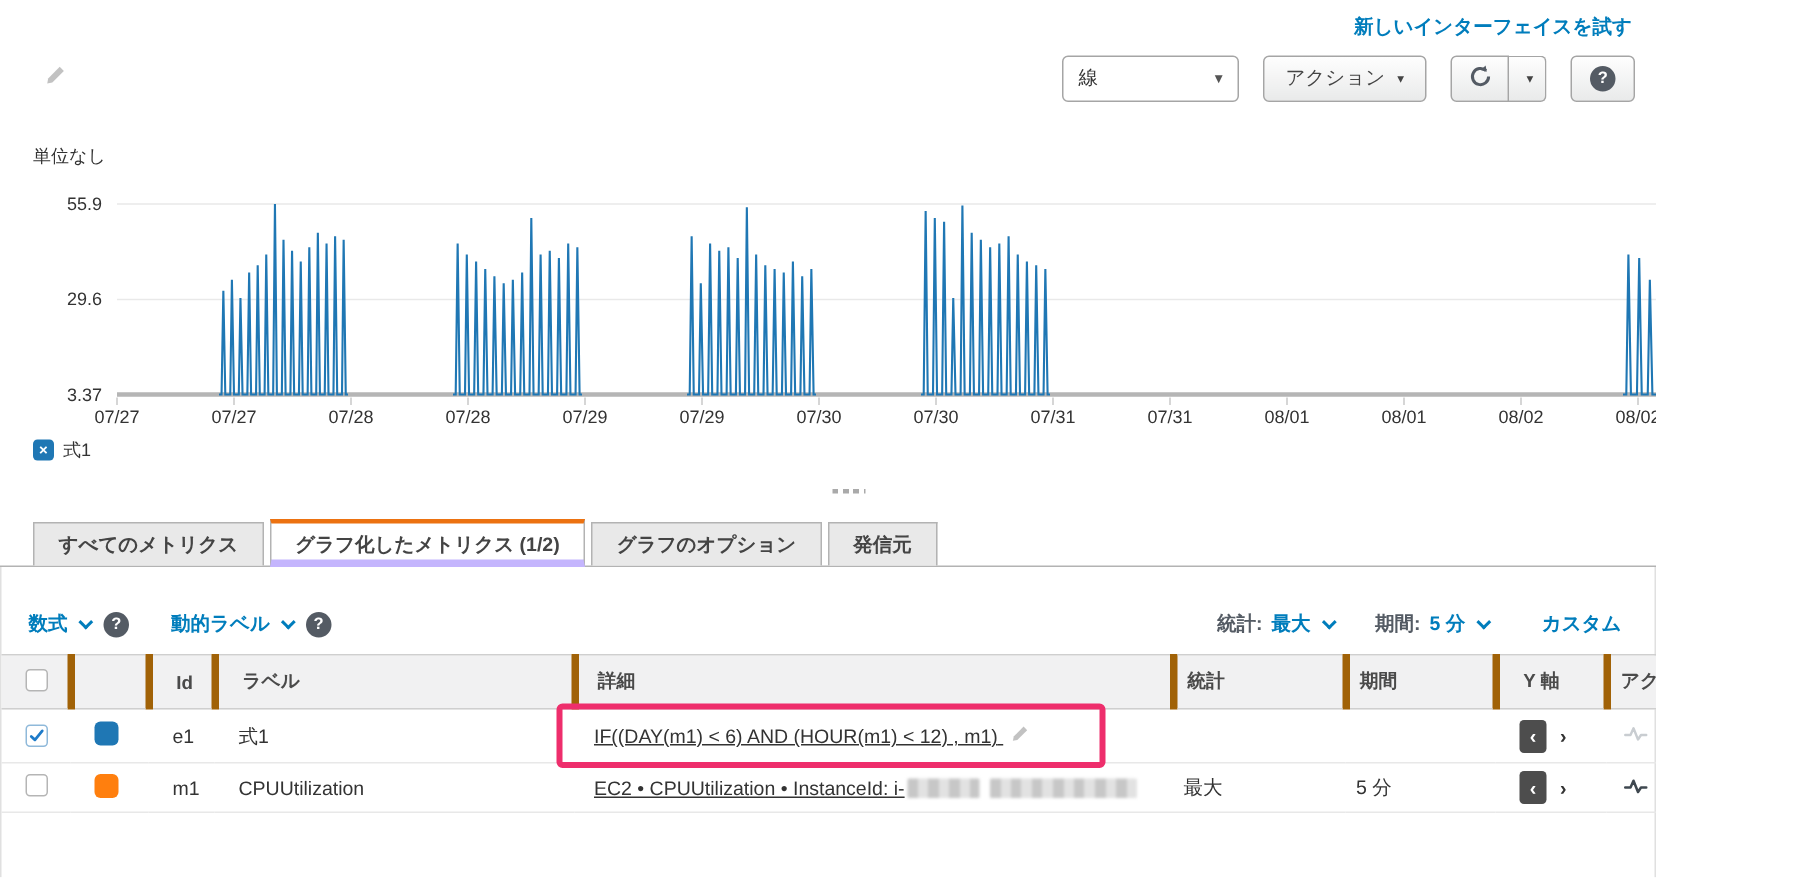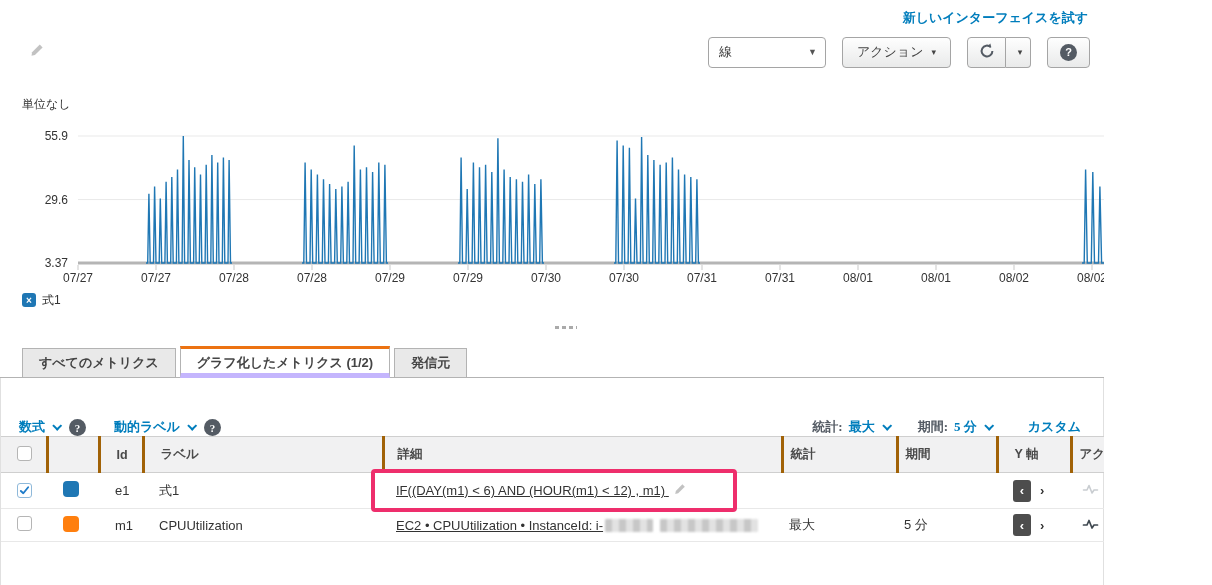--- a/index.html
+++ b/index.html
@@ -51,38 +51,38 @@
   
   .tabstrip { margin-top:16px; height:31px; display:flex; align-items:flex-end; padding-left:22px;
     border-bottom:1px solid #b3b3b3; position:relative; }
   .tab { height:29px; line-height:27px; padding:0 16px; background:#e9e9e9; border:1px solid #b3b3b3;
     border-bottom:none; font-size:13px; font-weight:bold; color:#444; cursor:pointer; margin-right:4px; white-space:nowrap; }
   .tab.active { height:32px; line-height:28px; background:#fff; border-top:3px solid #ec7211;
     margin-bottom:-1px; border-bottom:5px solid #c4b5fd; z-index:2; }
 
   
   .panel { border-left:1px solid #e0e0e0; border-right:1px solid #e0e0e0; min-height:207px; }
-  .toolbar { height:58px; display:flex; align-items:flex-end; padding:18px 18px 0 18px; font-size:13px;font-family:Liberation Serif, serif; }
+  .toolbar { height:58px; display:flex; align-items:center; padding:18px 18px 0 18px; font-size:13px; }
   .tool-link { color:#007dbc; font-weight:bold; cursor:pointer; display:inline-flex; align-items:center; }
   .chev { display:inline-block; width:7px; height:7px; border-right:2px solid #007dbc; border-bottom:2px solid #007dbc;
     transform:rotate(45deg) translateY(-1px); margin:0 2px 2px 8px; }
   .tool-gap { width:28px; }
   .tool-q { margin-left:7px; }
   .toolbar-right { margin-left:auto; display:flex; align-items:center; }
   .stat-label { color:#545b64; font-weight:bold; margin-right:6px; }
   .stat-value { color:#007dbc; font-weight:bold; cursor:pointer; }
   .toolbar-right .grp { display:flex; align-items:center; margin-left:26px; }
   .delete-all { color:#007dbc; font-weight:bold; margin-left:34px; margin-right:4px; cursor:pointer; }
 
   
   table.metrics { width:100%; border-collapse:collapse; table-layout:fixed; }
   col.c-check{width:46px} col.c-color{width:52px} col.c-id{width:44px} col.c-label{width:240px}
   col.c-details{width:399px} col.c-stat{width:115px} col.c-period{width:100px} col.c-yaxis{width:74px} col.c-actions{width:140px}
   thead th { background:#f1f1f2; height:36px; border-top:1px solid #cfcfcf; border-bottom:1px solid #cfcfcf;
-    border-right:3px solid #a16207; font-size:12.5px; font-weight:bold; color:#4a4a4a; text-align:left; padding-left:16px; }
+    border-right:5px solid #a16207; font-size:12.5px; font-weight:bold; color:#4a4a4a; text-align:left; padding-left:16px; }
   thead th:last-child { border-right:none; }
   thead th.pad20, tbody td.pad20 { padding-left:7px; }
   tbody td { height:36px; border-bottom:1px solid #e8e8e8; font-size:13px; color:#333; padding-left:16px; vertical-align:middle; }
   tbody tr.row2 td { height:33px; }
   .checkbox { display:inline-flex; width:15px; height:15px; border:1px solid #b5b5b5; border-radius:3px;
     background:#fff; align-items:center; justify-content:center; cursor:pointer; }
   .checkbox.checked { border-color:#8fb9da; }
   .swatch { display:inline-block; width:16px; height:16px; border-radius:4px; }
   .details-cell { position:relative; white-space:nowrap; overflow:visible;text-decoration:underline; }
   .hl-box { position:absolute; left:-12px; top:-4px; width:366px; height:43px; border:4px solid #ee2e6c;
@@ -187,20 +187,21 @@
     </div>
   </div>
 
   <div class="handle-row">
     <span class="handle"></span>
   </div>
 
   <div class="tabstrip">
     <div class="tab">すべてのメトリクス</div>
     <div class="tab active">グラフ化したメトリクス (1/2)</div>
+    <div class="tab">グラフのオプション</div>
     <div class="tab">発信元</div>
   </div>
 
   <div class="panel">
 
     <div class="toolbar">
       <span class="tool-link">
         <span>数式</span>
           <span class="chev"></span>
       </span>

